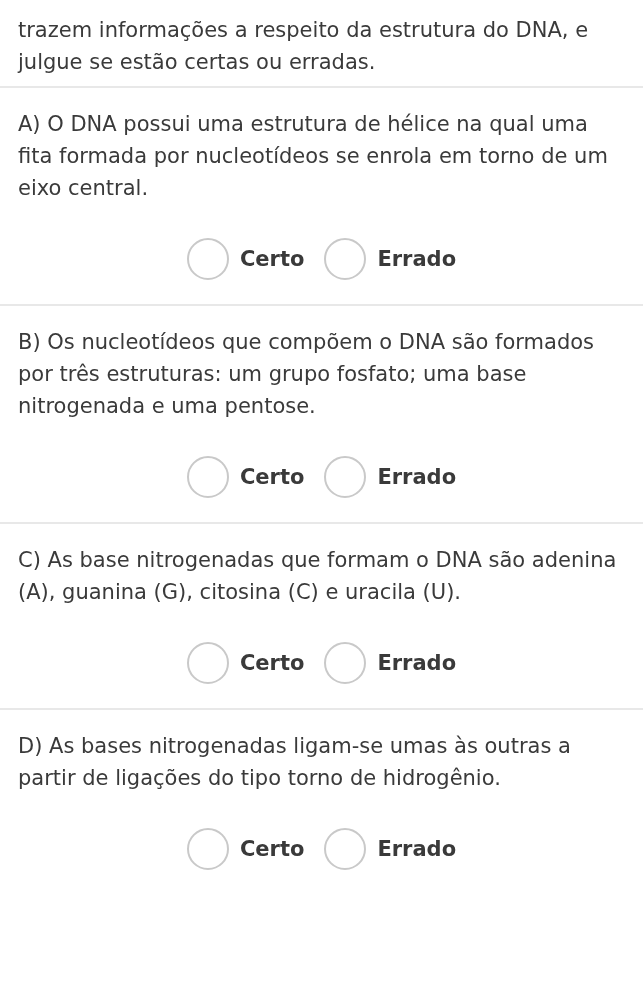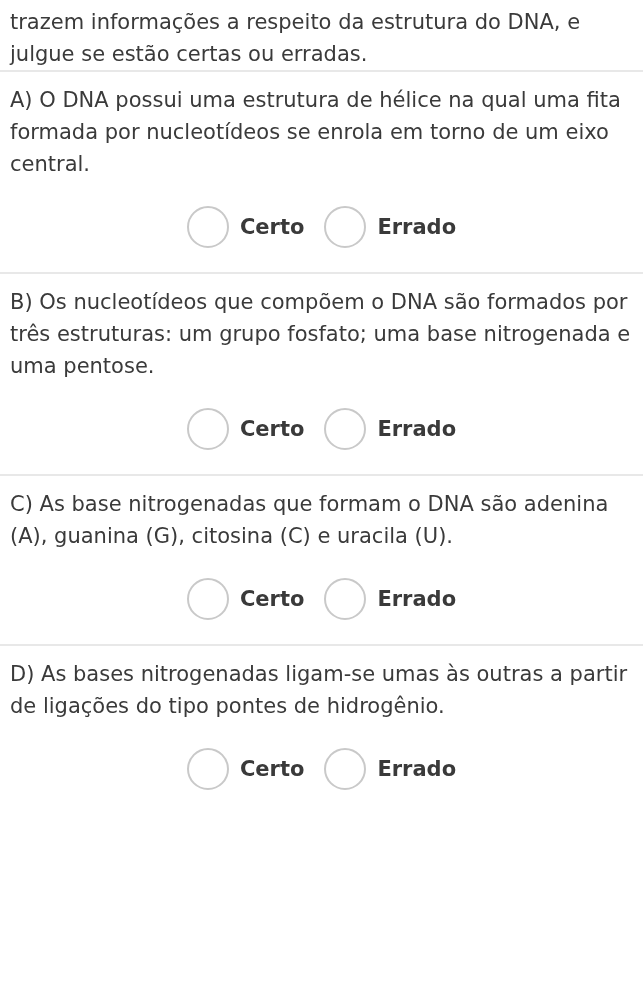--- a/index.html
+++ b/index.html
@@ -14,35 +14,35 @@
     width: 643px;
     min-height: 991px;
     color: #2b2b2b;
   }
   .intro {
     padding: 0 10px;
     font-size: 21px;
     line-height: 32px;
     color: #3a3a3a;
   }
-  .intro p { margin: 0; }
+  .intro p { margin: 8px; }
   .divider {
     height: 2px;
     background: #e8e8e8;
     width: 100%;
     margin: 0;
   }
   .question {
     padding: 12px 10px 4px 10px;
   }
   .q-text {
     font-size: 21px;
     line-height: 32px;
     color: #3a3a3a;
-    margin: 0;
+    margin: 8px;
   }
   .options {
     display: flex;
     justify-content: center;
     align-items: center;
     gap: 20px;
     padding: 22px 0 24px 0;
   }
   .option {
     display: flex;
@@ -120,21 +120,21 @@
   </div>
   <div class="option">
     <span class="radio"></span>
     <span class="option-label">Errado</span>
   </div>
 </div>
 
 <div class="divider"></div>
 
 <div class="question">
-  <p class="q-text">D) As bases nitrogenadas ligam-se umas às outras a partir de ligações do tipo pontes de hidrogênio.</p>
+  <p class="q-text">D) As bases nitrogenadas ligam-se umas às outras a partir de ligações do tipo torno de hidrogênio.</p>
 </div>
 <div class="options">
   <div class="option">
     <span class="radio"></span>
     <span class="option-label">Certo</span>
   </div>
   <div class="option">
     <span class="radio"></span>
     <span class="option-label">Errado</span>
   </div>

